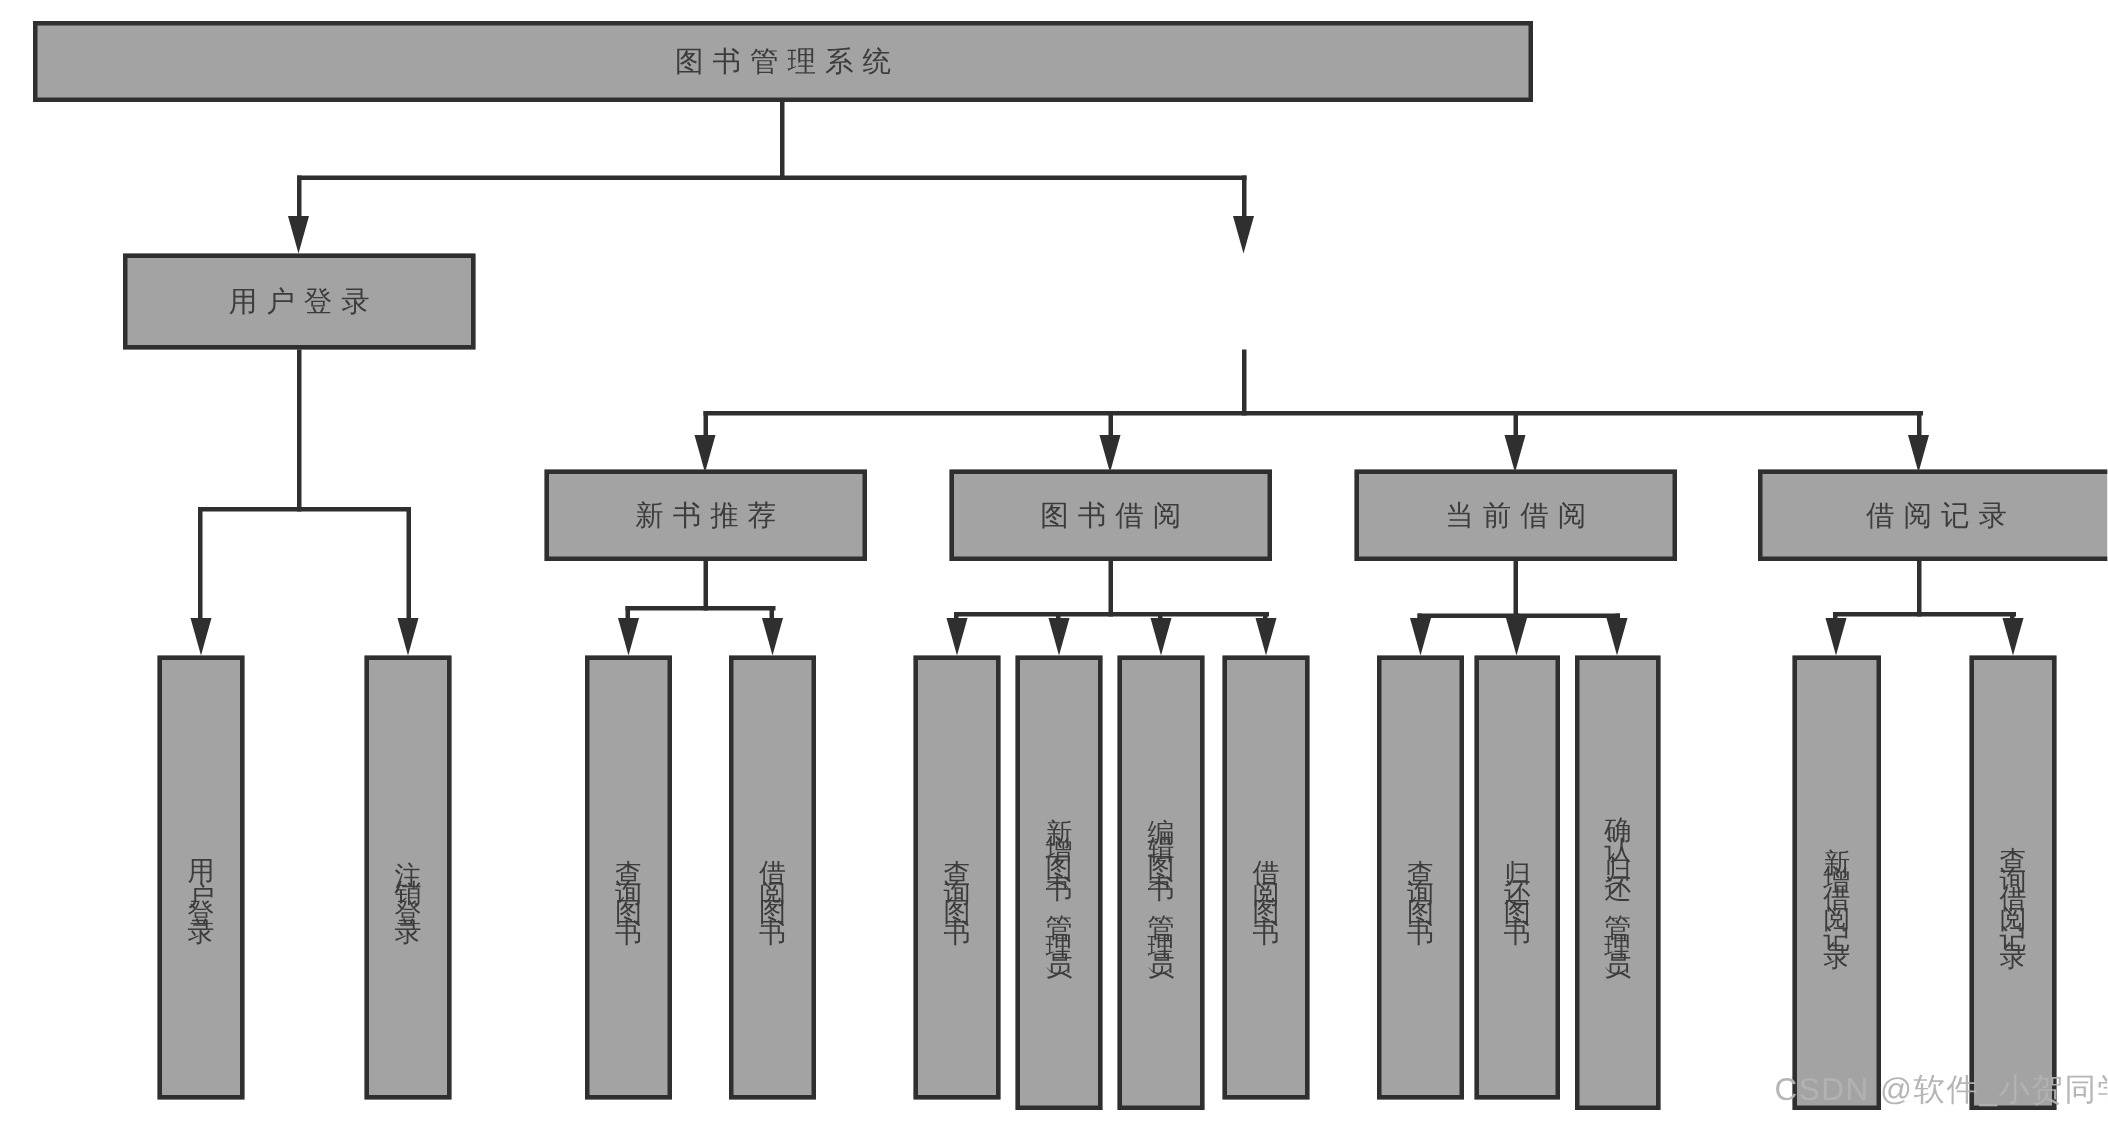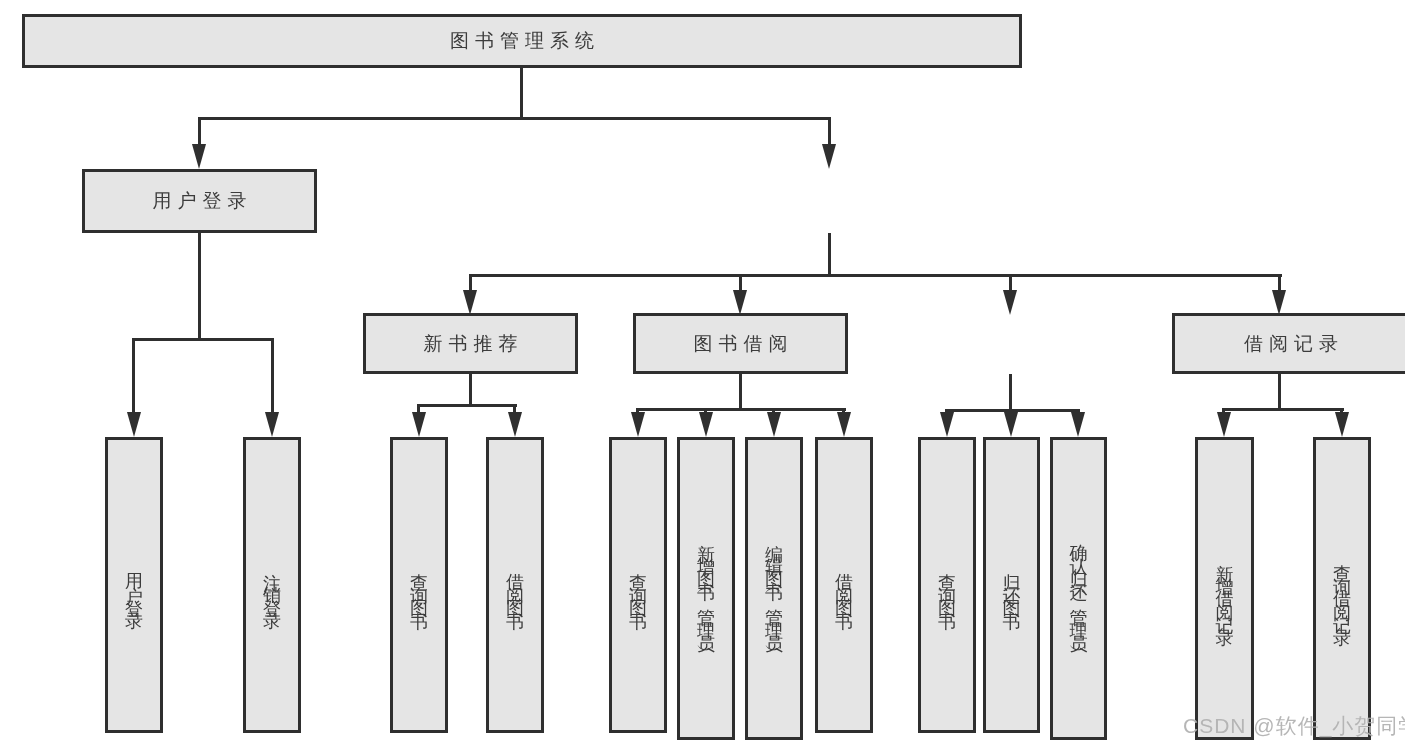--- a/index.html
+++ b/index.html
@@ -2,21 +2,21 @@
 <html><head>
 <meta charset="utf-8">
 <style>
   html,body{margin:0;padding:0;background:#ffffff;}
   .stage{
     position:relative;width:1405px;height:747px;background:#ffffff;overflow:hidden;
     font-family:"Liberation Sans","DejaVu Sans",sans-serif;
   }
   
   .node,.leaf{
-    position:absolute;box-sizing:border-box;background:#e5e5e5;
+    position:absolute;box-sizing:border-box;background:#a3a3a3;
     border:3px solid #2f2f2f;display:flex;align-items:center;justify-content:center;
     color:#3c3c3c;
   }
   .node span{font-size:19px;letter-spacing:6px;text-indent:6px;white-space:nowrap;}
   .leaf span{
     writing-mode:vertical-rl;text-orientation:mixed;
     font-size:18px;letter-spacing:13px;line-height:1;white-space:nowrap;
   }
   
   .vl{position:absolute;width:3px;background:#2f2f2f;}
@@ -89,20 +89,23 @@
   <i class="ah" style="left:1003px;top:290px"></i>
   <i class="vl" style="left:1278px;top:274px;height:18px"></i>
   <i class="ah" style="left:1272px;top:290px"></i>
 
   <div class="node" id="n-borrow">
     <span>图书借阅</span>
   </div>
   <div class="node" id="n-rec">
     <span>新书推荐</span>
   </div>
+  <div class="node" id="n-current">
+    <span>当前借阅</span>
+  </div>
   <div class="node" id="n-records">
     <span>借阅记录</span>
   </div>
 
   <i class="vl" style="left:469px;top:374px;height:33px"></i>
   <i class="hl" style="left:417px;top:404px;width:100px"></i>
   <i class="vl" style="left:417px;top:404px;height:10px"></i>
   <i class="ah" style="left:412px;top:412px"></i>
   <i class="vl" style="left:513px;top:404px;height:10px"></i>
   <i class="ah" style="left:508px;top:412px"></i>

